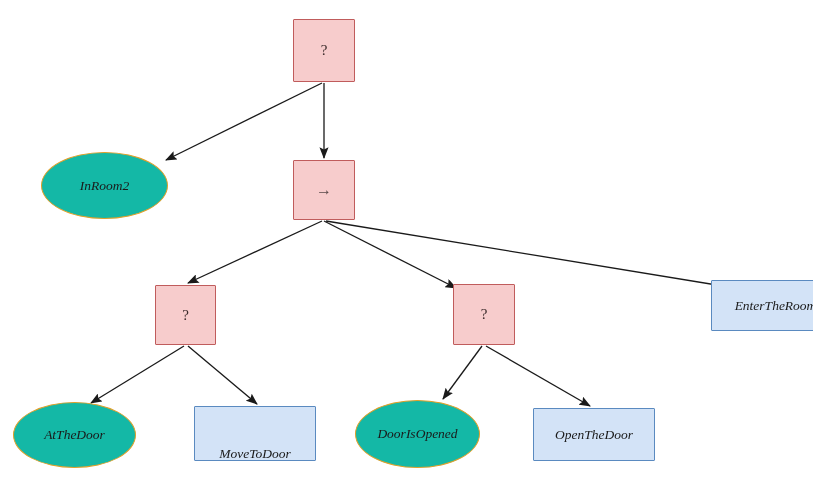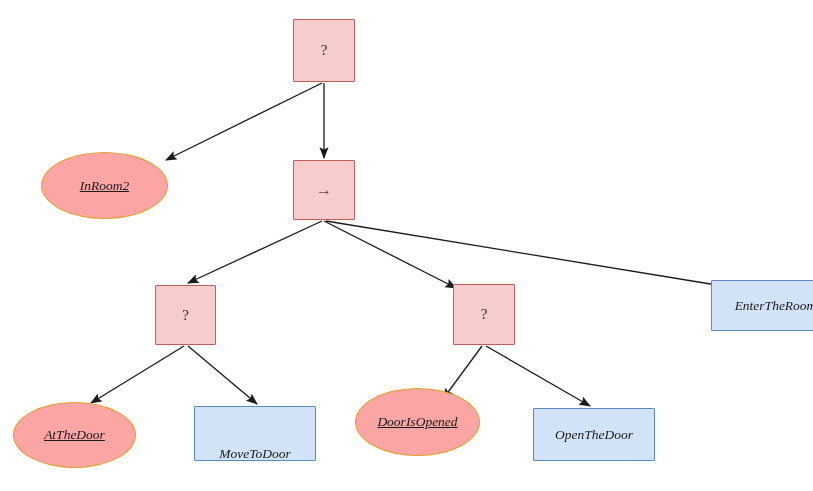--- a/index.html
+++ b/index.html
@@ -44,25 +44,24 @@
     border-radius: 1px;
     font-style: normal;
     font-size: 15px;
     color: #3a2a2a;
   }
   .node.control .glyph-arrow {
     font-size: 16px;
     color: #5a4a4a;
   }
   .node.condition {
-    background: #fca5a5;
+    background: #14b8a6;
     border: 1.4px solid #e0a02a;
     border-radius: 50%;
     font-size: 13.5px;
-    text-decoration: underline;
   }
   .node.action {
     background: #d3e3f7;
     border: 1.3px solid #5a8ac0;
     border-radius: 1px;
     font-size: 13.5px;
   }
 </style>
 </head>
 <body>
@@ -104,20 +103,20 @@
       </div>
       <div class="node action" style="left: 676px; top: 280px; width: 129px; height: 51px; margin-left: 35px;">
         <span>EnterTheRoom</span>
       </div>
       <div class="node condition" style="left: 13px; top: 402px; width: 123px; height: 66px;">
         <span>AtTheDoor</span>
       </div>
       <div class="node action" style="left: 194px; top: 406px; width: 122px; height: 55px; align-items: flex-end;">
         <span>MoveToDoor</span>
       </div>
-      <div class="node condition" style="left: 355px; top: 388px; width: 125px; height: 68px;">
+      <div class="node condition" style="left: 355px; top: 400px; width: 125px; height: 68px;">
         <span>DoorIsOpened</span>
       </div>
       <div class="node action" style="left: 533px; top: 408px; width: 122px; height: 53px; align-items: center;">
         <span>OpenTheDoor</span>
       </div>
     </div>
 </div>
 
 </body></html>

